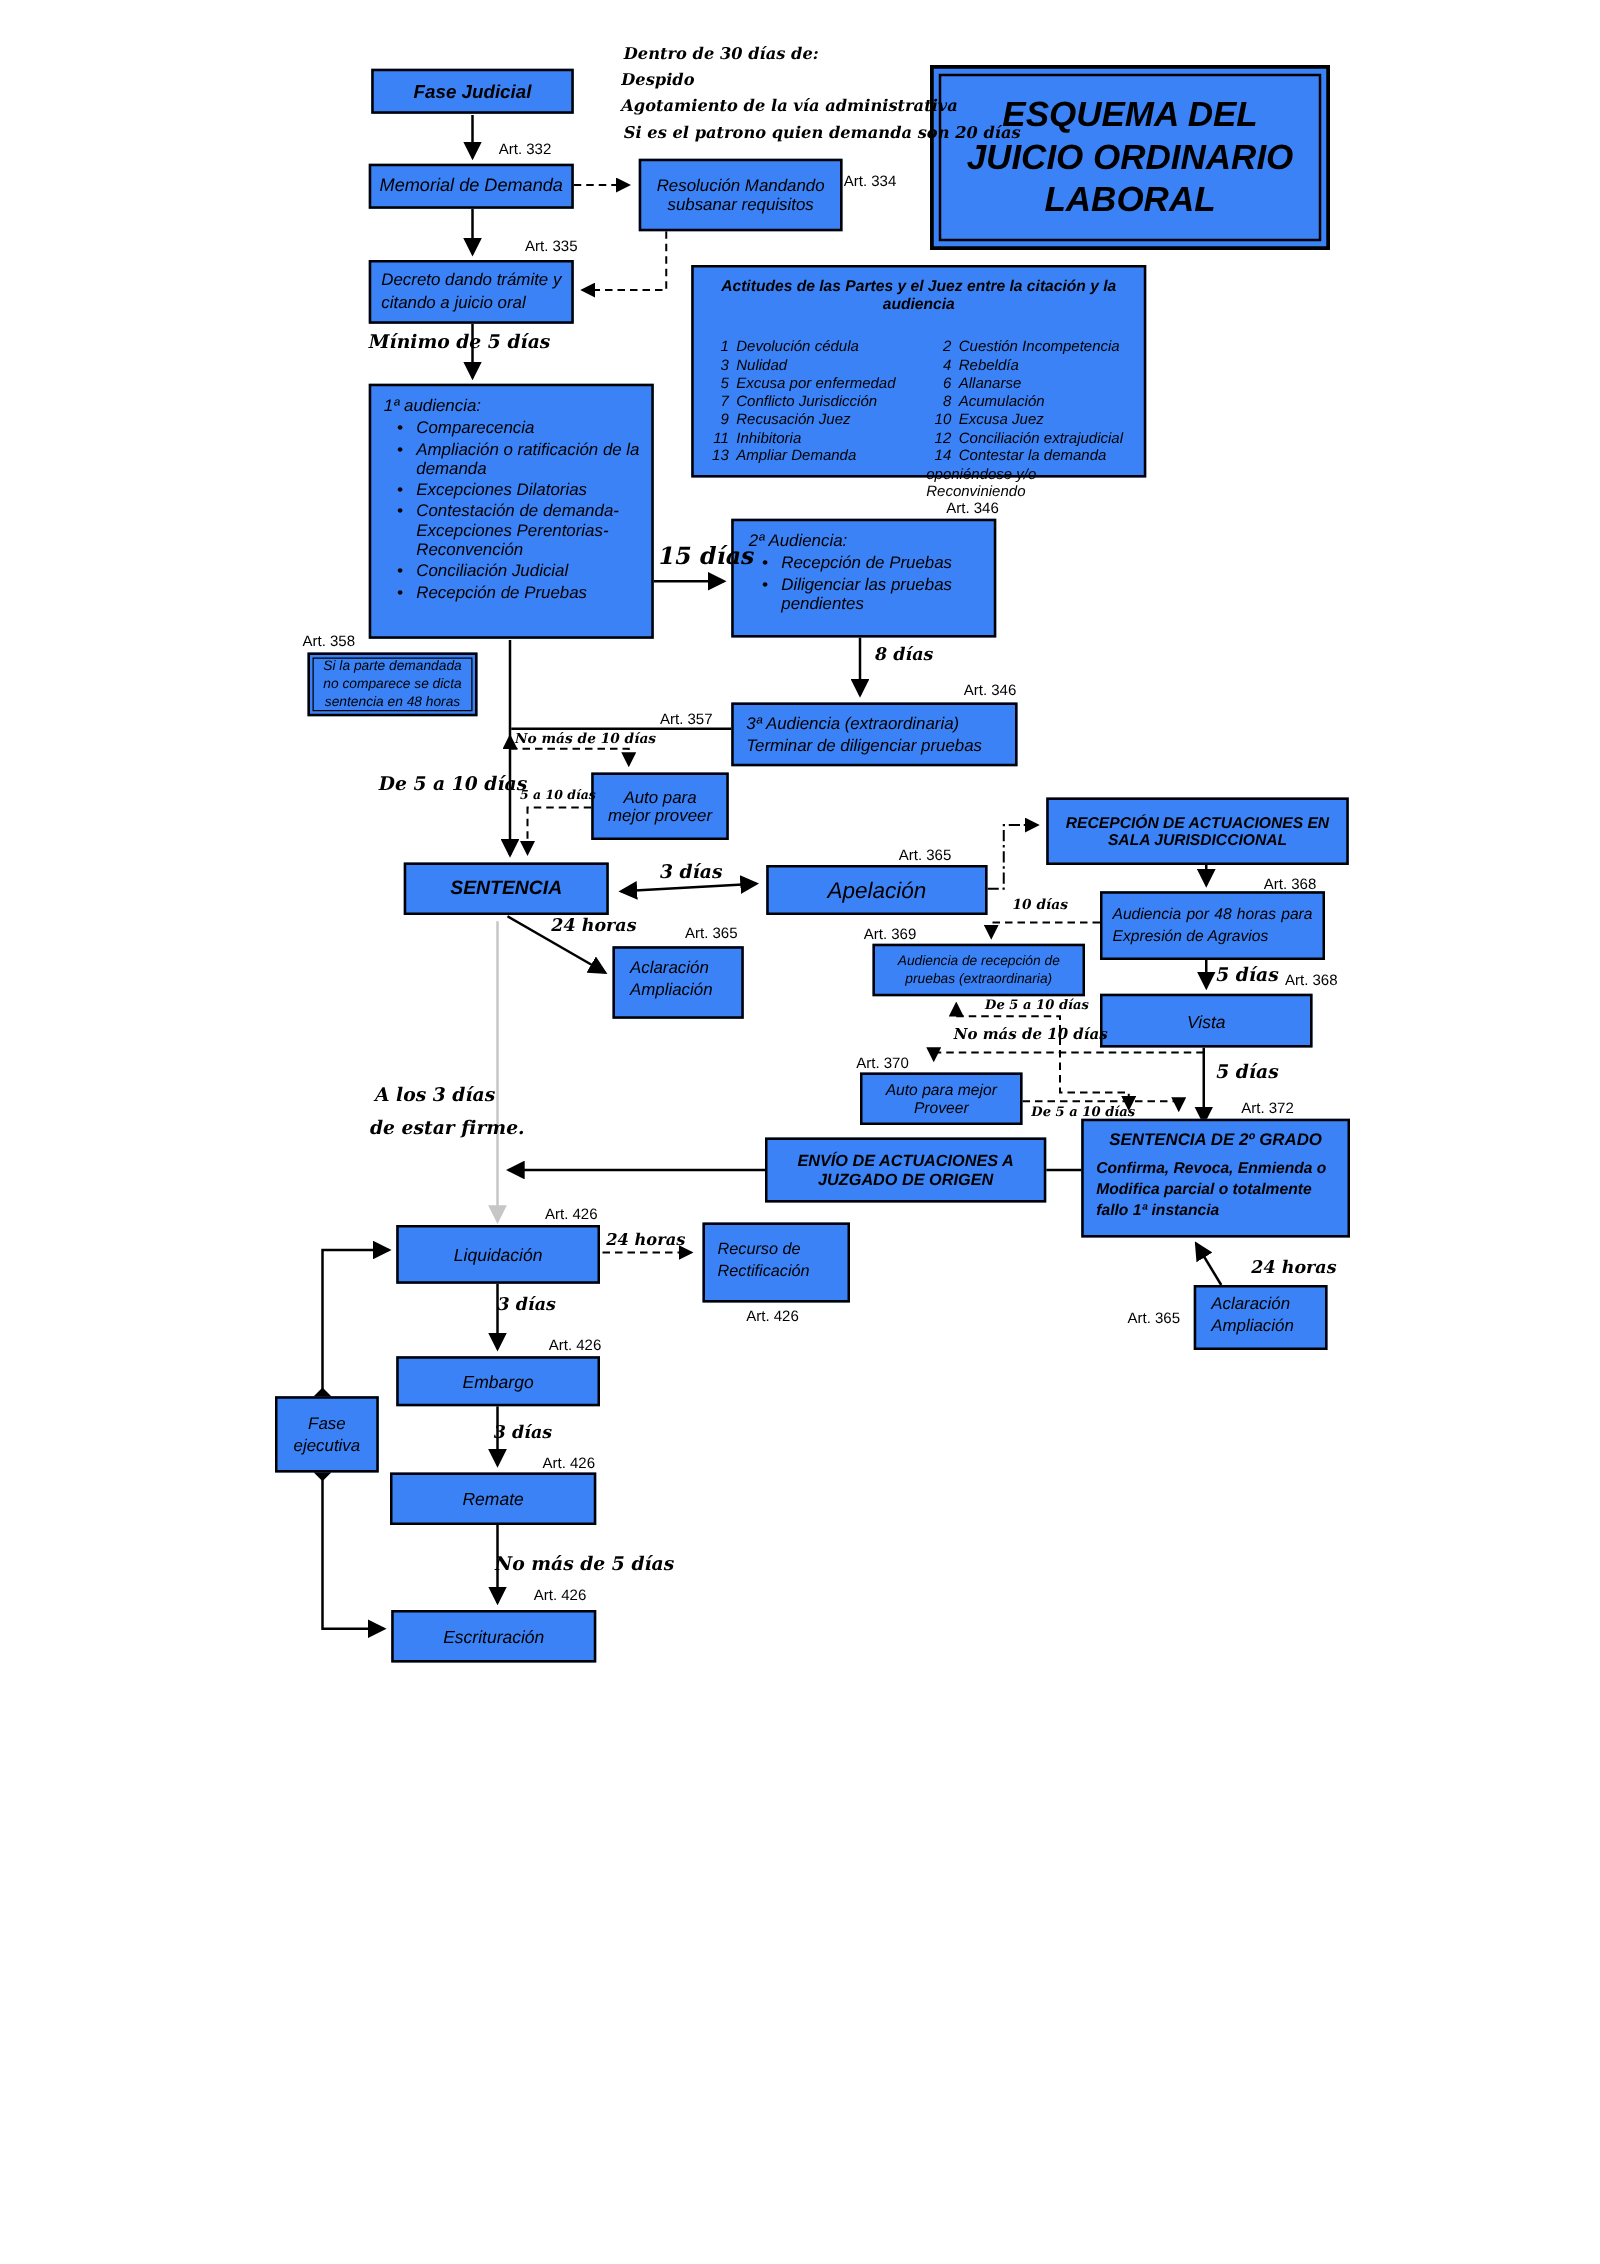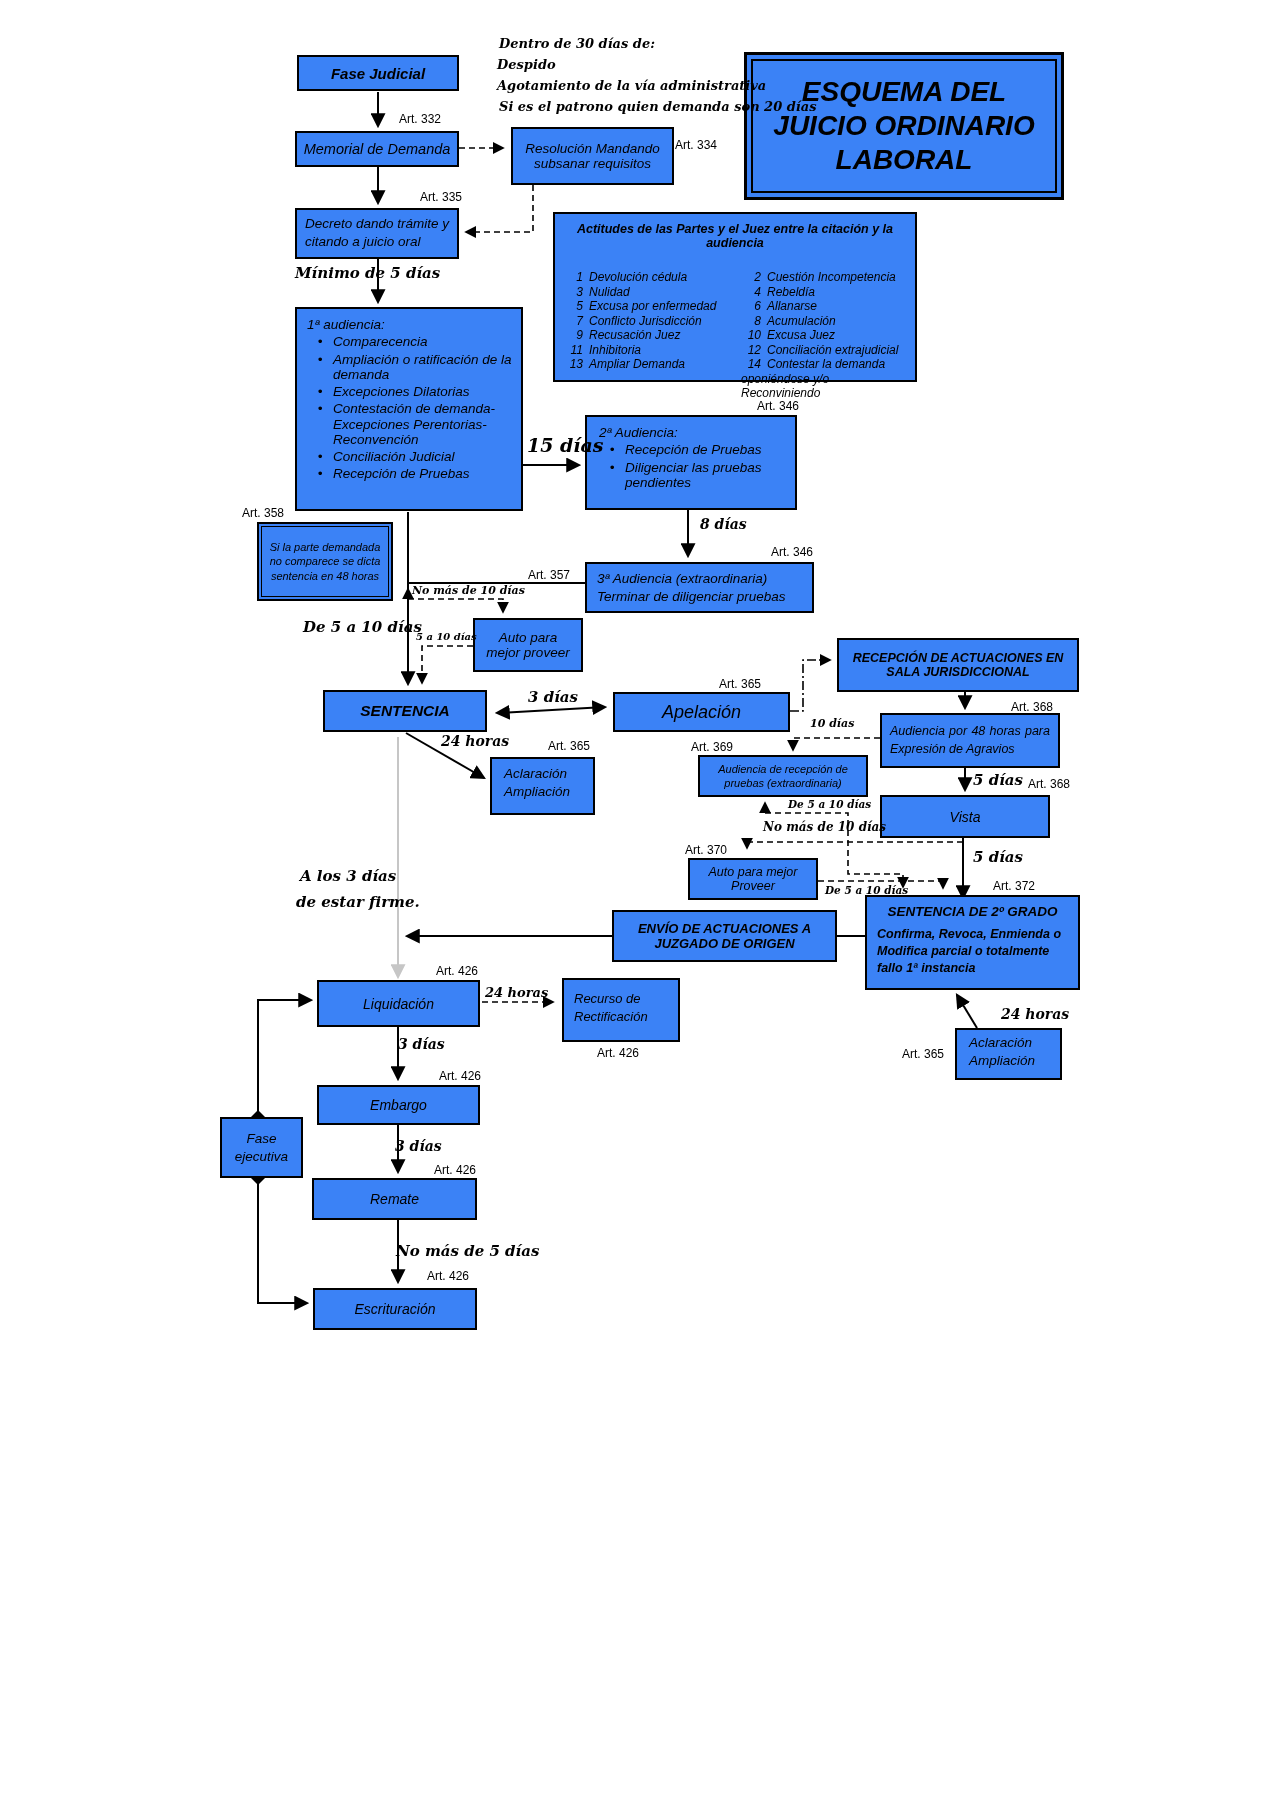--- a/index.html
+++ b/index.html
@@ -196,21 +196,21 @@
     <div class="blt">
         <span class="b">•</span>
         <span class="t">Conciliación Judicial</span>
       </div>
     <div class="blt">
         <span class="b">•</span>
         <span class="t">Recepción de Pruebas</span>
       </div>
   </div>
 
-  <div class="box" style="left:257px;top:522px;width:136px;height:79px;padding:2px;">
+  <div class="box" style="left:246px;top:522px;width:136px;height:51px;padding:2px;">
     <div class="cc" style="box-sizing:border-box;width:100%;height:100%;border:1px solid #000;font-size:11px;line-height:1.3;padding:0 4px;">Si la parte demandada no comparece se dicta sentencia en 48 horas</div>
   </div>
 
   <div class="box" style="left:585px;top:415px;width:212px;height:95px;font-size:13.5px;padding:8px 4px 0 12px;line-height:1.13;">
     <div>2ª Audiencia:</div>
     <div class="blt">
         <span class="b">•</span>
         <span class="t">Recepción de Pruebas</span>
       </div>
     <div class="blt">

